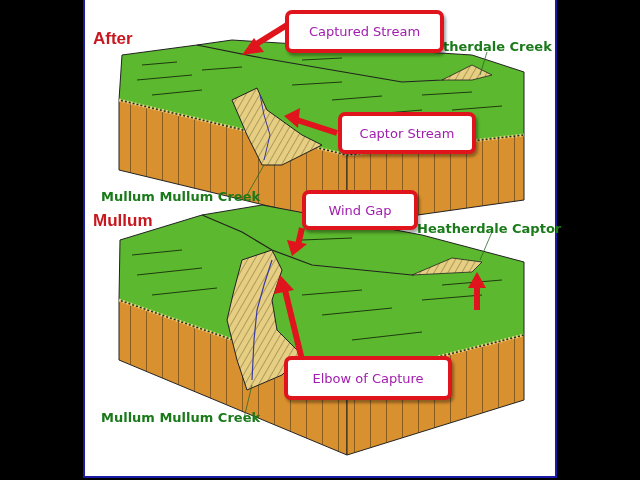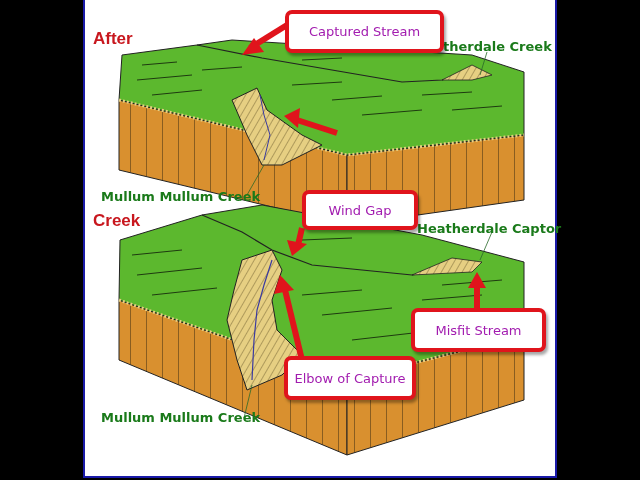--- a/index.html
+++ b/index.html
@@ -120,24 +120,24 @@
 
       <line x1="300" y1="360" x2="283" y2="290" stroke-width="6"></line>
       <polygon points="278,275 272,294 292,290" stroke="none"></polygon>
 
       <line x1="475" y1="310" x2="475" y2="285" stroke-width="6"></line>
       <polygon points="475,272 466,288 484,288" stroke="none"></polygon>
     </g>
   </svg>
 
   <div class="heading" style="left:8px; top:29px;">After</div>
-  <div class="heading" style="left:8px; top:211px;">Creek</div>
+  <div class="heading" style="left:8px; top:211px;">Mullum</div>
 
   <div class="creek" style="left:358px; top:39px;">therdale Creek</div>
   <div class="creek" style="left:16px; top:189px;">Mullum Mullum Creek</div>
   <div class="creek" style="left:332px; top:221px;">Heatherdale Captor</div>
   <div class="creek" style="left:16px; top:410px;">Mullum Mullum Creek</div>
 
   <div class="callout" style="left:200px; top:10px; width:159px; height:43px;">Captured Stream</div>
+  <div class="callout" style="left:253px; top:112px; width:138px; height:42px;">Captor Stream</div>
   <div class="callout" style="left:217px; top:190px; width:116px; height:40px;">Wind Gap</div>
-  <div class="callout" style="left:326px; top:308px; width:135px; height:44px;">Misfit Stream</div>
-  <div class="callout" style="left:199px; top:356px; width:132px; height:44px;">Elbow of Capture</div>
+  <div class="callout" style="left:199px; top:356px; width:168px; height:44px;">Elbow of Capture</div>
 </div>
 
 </body></html>

